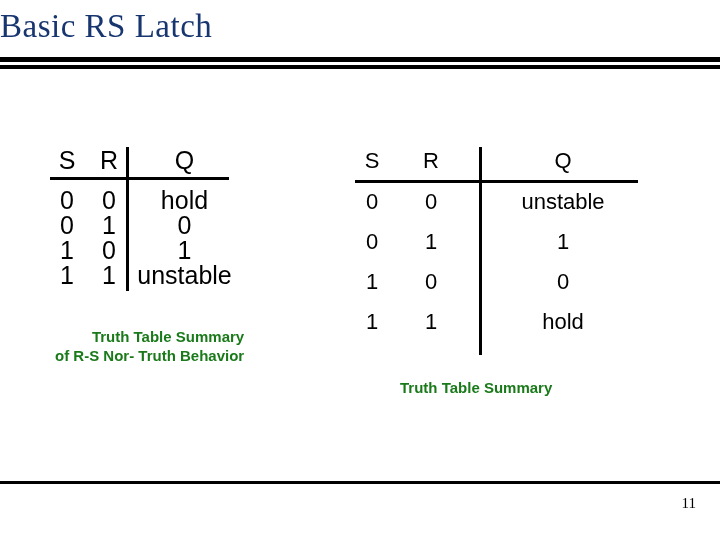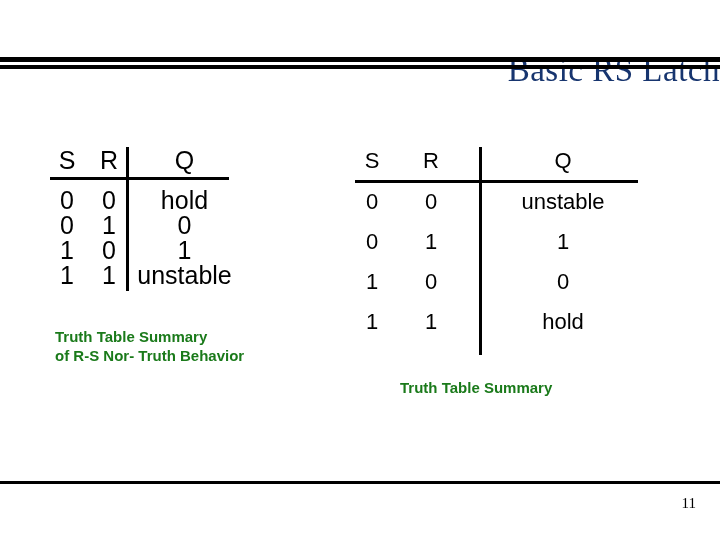--- a/index.html
+++ b/index.html
@@ -19,28 +19,27 @@
     height: 540px;
     background: #ffffff;
   }
 
   
   .title {
     position: absolute;
     left: 0;
     top: 8px;
     width: 720px;
-    text-align: right;
+    text-align: left;
     font-family: "Liberation Serif", serif;
     font-size: 33px;
     font-weight: normal;
     letter-spacing: 0.5px;
     color: #17356f;
     white-space: nowrap;
-    margin-top: 44px;
   }
 
   
   .rule-thick {
     position: absolute;
     left: 0;
     top: 57px;
     width: 720px;
     height: 5px;
     background: #000000;
@@ -165,21 +164,21 @@
     white-space: nowrap;
   }
   #nor-caption {
     left: 55px;
     top: 327px;
   }
   #nand-caption {
     left: 400px;
     top: 378px;
   }
-  .caption-line { display: block; }
+  .caption-line { display: block; text-align: right; }
 </style>
 </head>
 <body>
 
 <div class="slide">
 
   <div class="title">Basic RS Latch</div>
 
   <div class="rule-thick"></div>
   <div class="rule-thin"></div>

